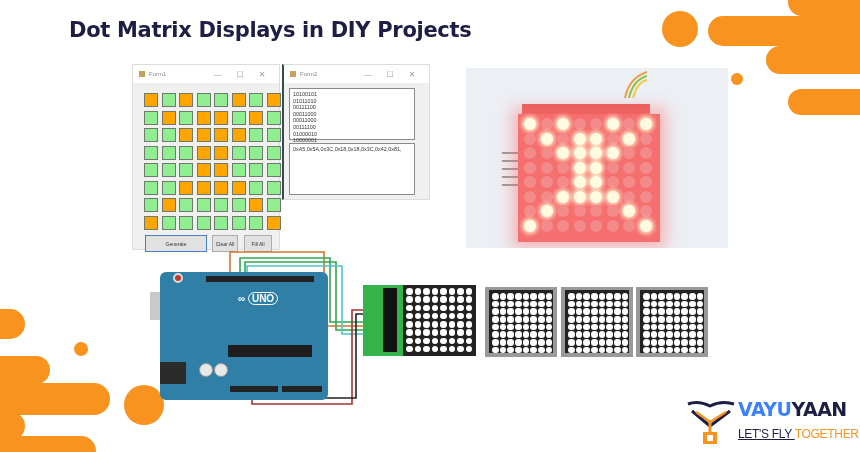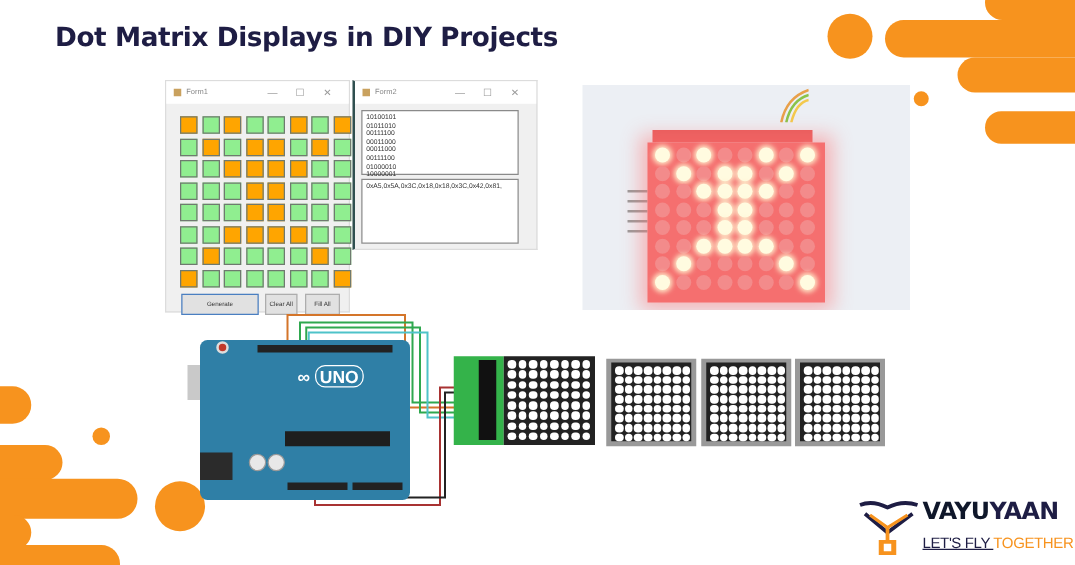--- a/index.html
+++ b/index.html
@@ -1,20 +1,20 @@
 <!DOCTYPE html>
 <html><head>
 <meta charset="utf-8">
 <style>
   * { box-sizing: border-box; margin: 0; padding: 0; }
   html, body { width: 860px; height: 452px; overflow: hidden; background: #ffffff; }
   body { position: relative; font-family: "Liberation Sans", sans-serif; }
 
   .title {
-    position: absolute; left: 44px; top: 18px;
+    position: absolute; left: 69px; top: 18px;
     font-family: "DejaVu Sans", sans-serif; font-weight: bold;
     font-size: 21px; color: #1e1d44; letter-spacing: -0.3px;
   }
 
   
   .blob { position: absolute; background: #f7931e; border-radius: 999px; }
 
   
   .win { position: absolute; background: #f0f0f0; border: 1px solid #dcdcdc; }
   .win-title { height: 18px; background: #ffffff; display: flex; align-items: center; padding: 0 6px; font-size: 6px; color: #888; }
@@ -41,34 +41,34 @@
   .led.lit { background: #fffbe0; box-shadow: 0 0 4px 2px rgba(255,245,210,0.9); }
   .pin { position: absolute; left: 36px; width: 16px; height: 2px; background: #9a9a9a; }
   .wires { position: absolute; left: 155px; top: 0px; width: 26px; height: 30px; }
 
   
   .arduino { position: absolute; left: 160px; top: 272px; width: 168px; height: 128px; background: #2f7fa6; border-radius: 6px; }
   .usb { position: absolute; left: 150px; top: 292px; width: 20px; height: 28px; background: #c9c9c9; }
   .jack { position: absolute; left: 160px; top: 362px; width: 26px; height: 22px; background: #2b2b2b; }
   .hdr { position: absolute; height: 6px; background: #222; }
   .chip { position: absolute; left: 228px; top: 345px; width: 84px; height: 12px; background: #1e1e1e; }
-  .logo-uno { position: absolute; left: 238px; top: 293px; color: #fff; font-size: 14px; font-weight: bold; }
+  .logo-uno { position: absolute; left: 238px; top: 293px; color: #fff; font-size: 10px; font-weight: bold; }
   .cap { position: absolute; width: 14px; height: 14px; border-radius: 50%; background: #e8e8e8; border: 1px solid #999; }
   .reset { position: absolute; left: 173px; top: 273px; width: 10px; height: 10px; border-radius: 50%; background: #c0392b; border: 2px solid #ddd; }
 
   .max-board { position: absolute; left: 363px; top: 285px; width: 40px; height: 71px; background: #34b34a; }
   .max-chip { position: absolute; left: 383px; top: 288px; width: 14px; height: 64px; background: #111; }
   .matrix { position: absolute; top: 285px; height: 71px; background: #222; display: grid; grid-template-columns: repeat(8, 1fr); padding: 3px; gap: 1.2px; }
   .matrix .dot { width: 6.5px; height: 6.5px; border-radius: 50%; background: #fff; }
   .matrix-frame { position: absolute; top: 287px; height: 70px; width: 72px; background: #999; }
 
   .wire { position: absolute; }
 
   .brand { position: absolute; left: 738px; top: 398px; font-family: "DejaVu Sans", sans-serif; font-weight: bold; font-size: 19px; letter-spacing: -0.5px; }
-  .brand .b1 { color: #0f172a; }
+  .brand .b1 { color: #3b82f6; }
   .brand .b2 { color: #1e1d44; }
   .tagline { position: absolute; left: 738px; top: 427px; font-family: "Liberation Sans", sans-serif; font-size: 12px; letter-spacing: -0.3px; }
   .tagline .t1 { color: #1e1d44; }
   .tagline .t2 { color: #f7931e; }
 </style>
 </head>
 <body>
 
 <div class="blob" style="left:662px;top:11px;width:36px;height:36px;"></div>
 <div class="blob" style="left:708px;top:16px;width:170px;height:30px;"></div>

